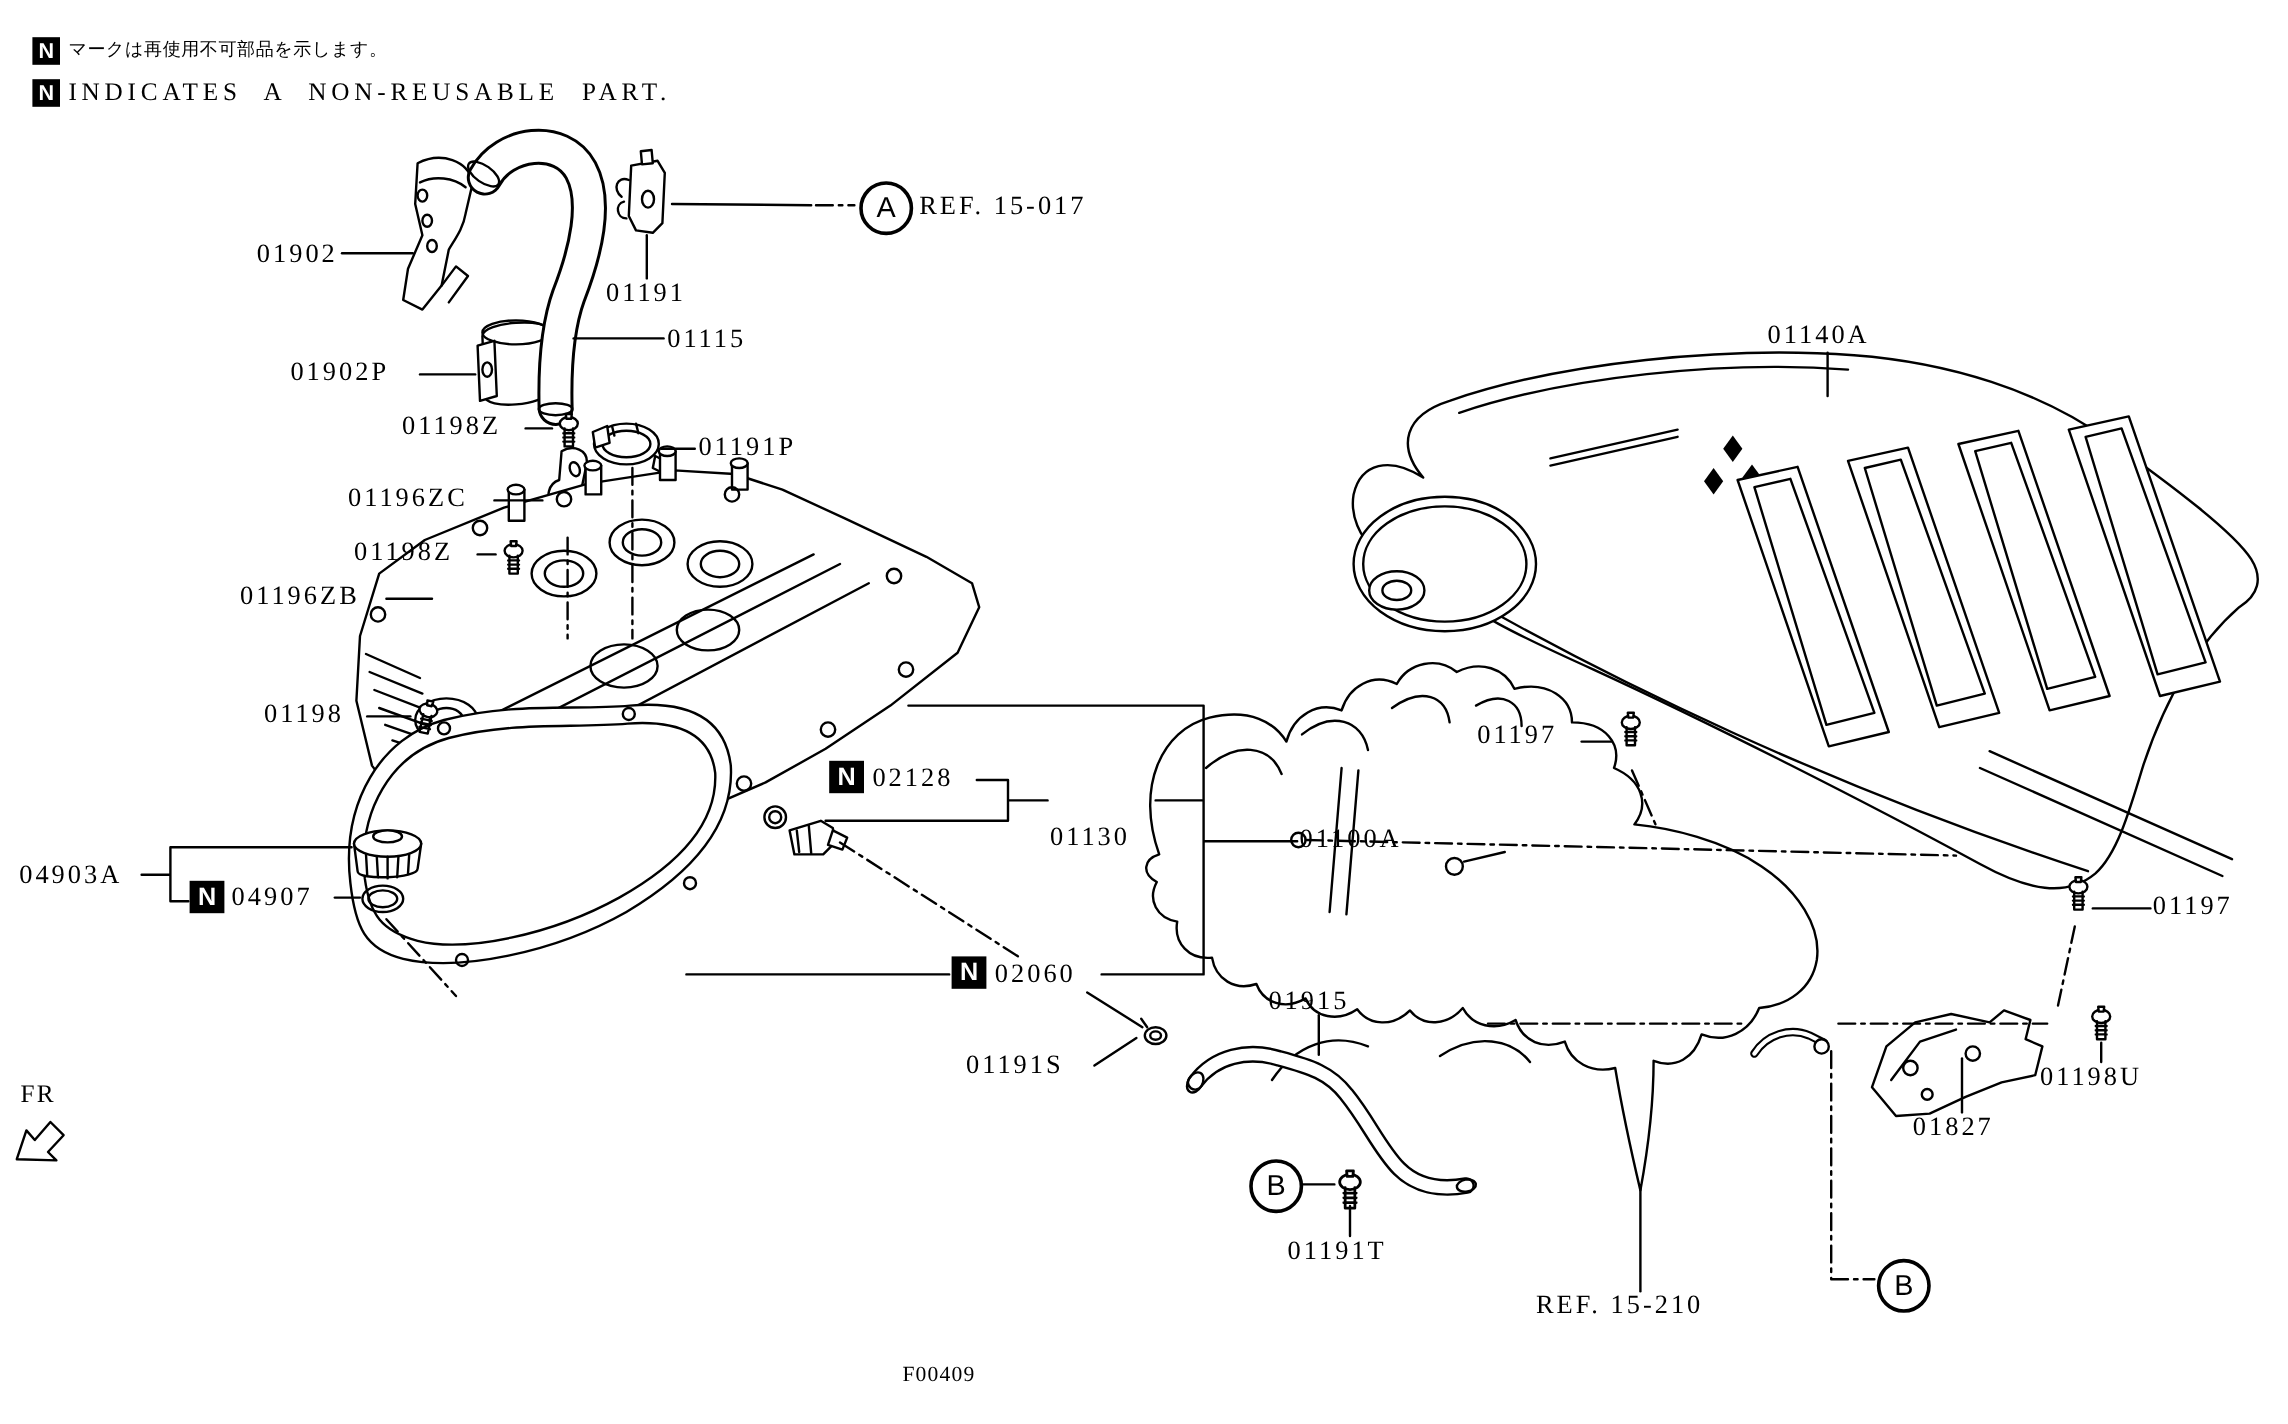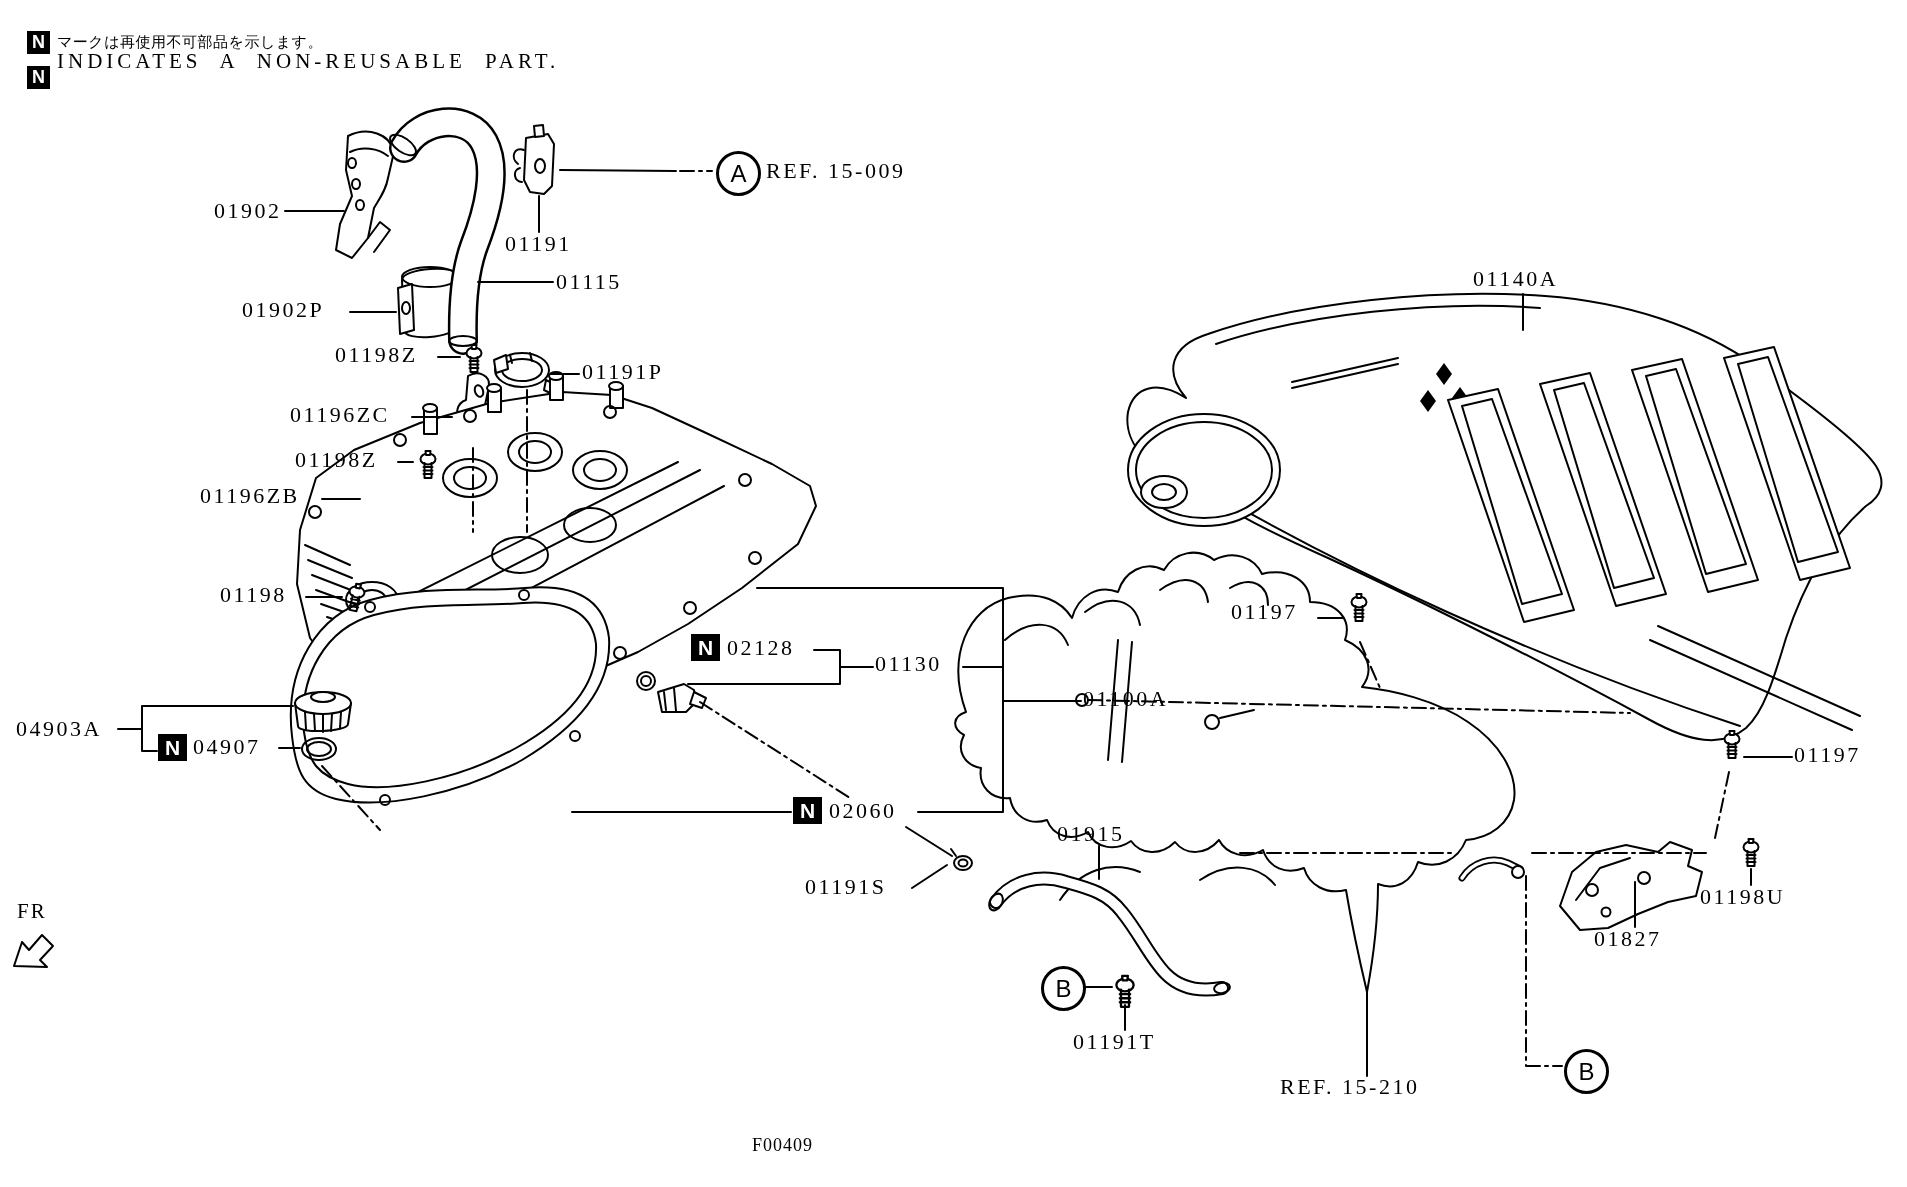--- a/index.html
+++ b/index.html
@@ -286,42 +286,42 @@
   </g>
 
   <g>
     <path fill="#fff" d="M14,966 L22,942 L29,950 L42,935 L53,946 L40,960 L47,967 Z"></path>
   </g>
 </svg>
 
 <span class="nbox small" style="left:27px;top:31px">N</span>
 <span class="lbl legend-jp" style="left:57px;top:35px">マークは再使用不可部品を示します。</span>
 <span class="nbox small" style="left:27px;top:66px">N</span>
-<span class="lbl legend-en" style="left:57px;top:51px">INDICATES A NON-REUSABLE PART.</span>
+<span class="lbl legend-en" style="left:57px;top:66px">INDICATES A NON-REUSABLE PART.</span>
 
 <span class="lbl" style="left:214px;top:200px">01902</span>
 <span class="lbl" style="left:242px;top:299px">01902P</span>
 <span class="lbl" style="left:335px;top:344px">01198Z</span>
 <span class="lbl" style="left:582px;top:361px">01191P</span>
 <span class="lbl" style="left:290px;top:404px">01196ZC</span>
 <span class="lbl" style="left:295px;top:449px">01198Z</span>
 <span class="lbl" style="left:200px;top:485px">01196ZB</span>
 <span class="lbl" style="left:220px;top:584px">01198</span>
 <span class="lbl" style="left:16px;top:718px">04903A</span>
 <span class="nbox" style="left:158px;top:734px">N</span>
 <span class="lbl" style="left:193px;top:736px">04907</span>
 <span class="lbl" style="left:505px;top:233px">01191</span>
 <span class="lbl" style="left:556px;top:271px">01115</span>
 
 <span class="callout" style="left:716px;top:151px">A</span>
-<span class="lbl" style="left:766px;top:160px">REF. 15-009</span>
+<span class="lbl" style="left:766px;top:160px">REF. 15-017</span>
 
 <span class="nbox" style="left:691px;top:634px">N</span>
 <span class="lbl" style="left:727px;top:637px">02128</span>
-<span class="lbl" style="left:875px;top:653px">01130</span>
+<span class="lbl" style="left:875px;top:686px">01130</span>
 <span class="lbl" style="left:1083px;top:688px">01100A</span>
 <span class="nbox" style="left:793px;top:797px">N</span>
 <span class="lbl" style="left:829px;top:800px">02060</span>
 <span class="lbl" style="left:805px;top:876px">01191S</span>
 <span class="lbl" style="left:1057px;top:823px">01915</span>
 
 <span class="callout" style="left:1041px;top:966px">B</span>
 <span class="lbl" style="left:1073px;top:1031px">01191T</span>
 <span class="lbl" style="left:1280px;top:1076px">REF. 15-210</span>
 <span class="callout" style="left:1564px;top:1049px">B</span>

